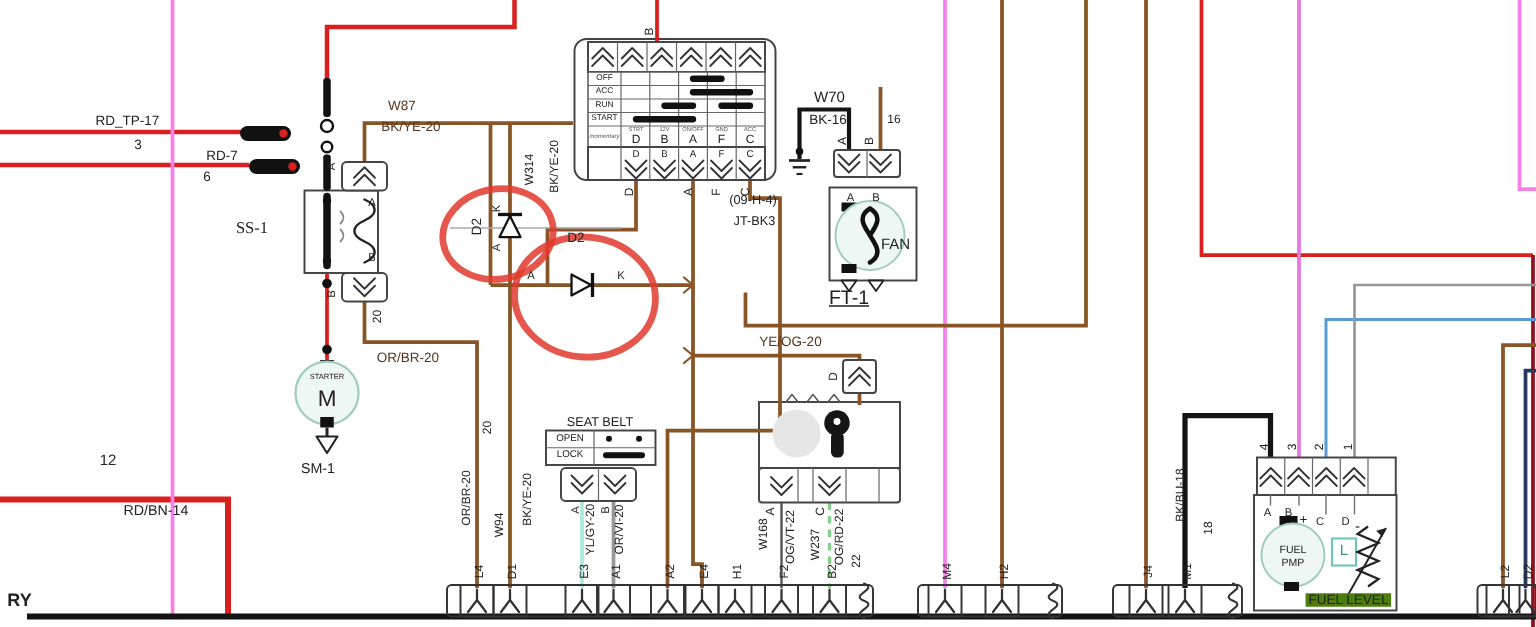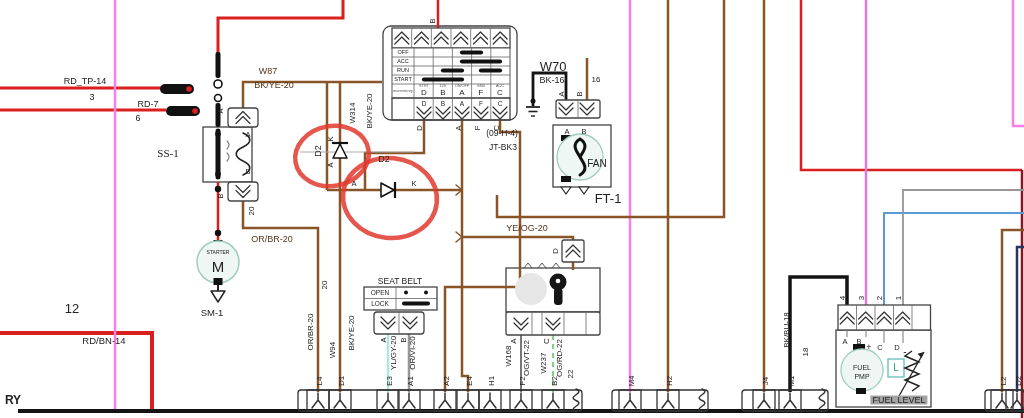--- a/index.html
+++ b/index.html
@@ -1,21 +1,21 @@
 <!DOCTYPE html>
 <html><head>
 <meta charset="utf-8">
 <style>
   html,body{margin:0;padding:0;background:#fff;}
   #stage{position:relative;width:1024px;height:418px;background:#fff;overflow:hidden;
          font-family:"Liberation Sans", sans-serif;}
   .t{position:absolute;transform:translate(-50%,-50%);white-space:nowrap;color:#222;
      line-height:1;user-select:none;}
   .t.rot{transform:translate(-50%,-50%) rotate(-90deg);}
-  .t.bg{background:#a3a3a3;padding:0 2px;text-align:right;}
+  .t.bg{background:#4d7c0f;padding:0 2px;text-align:right;}
   .t.b{font-weight:bold;}
   .t.i{font-style:italic;color:#555;}
   svg{position:absolute;left:0;top:0;}
 </style>
 </head>
 <body>
 
 <div id="stage">
     <svg width="1024" height="418">
       <rect x="383" y="26" width="134" height="94" fill="#fff" stroke="#444" stroke-width="1.3" rx="8"></rect>
@@ -261,31 +261,31 @@
     <span class="t rot" style="left: 470px; top: 381px; font-size: 8px;">E4</span>
     <span class="t rot" style="left: 492px; top: 381px; font-size: 8px;">H1</span>
     <span class="t rot" style="left: 523px; top: 381px; font-size: 8px;">F2</span>
     <span class="t rot" style="left: 555px; top: 381px; font-size: 8px;">B2</span>
     <span class="t rot" style="left: 632px; top: 381px; font-size: 8px;">M4</span>
     <span class="t rot" style="left: 670px; top: 381px; font-size: 8px;">H2</span>
     <span class="t rot" style="left: 766px; top: 381px; font-size: 8px;">J4</span>
     <span class="t rot" style="left: 792px; top: 381px; font-size: 8px;">M1</span>
     <span class="t rot" style="left: 1004px; top: 381px; font-size: 8px;">L2</span>
     <span class="t rot" style="left: 1019px; top: 381px; font-size: 8px;">D2</span>
-    <span class="t" style="left: 85px; top: 81px; font-size: 9px;">RD_TP-14</span>
+    <span class="t" style="left: 85px; top: 81px; font-size: 9px;">RD_TP-17</span>
     <span class="t" style="left: 92px; top: 97px; font-size: 9px;">3</span>
     <span class="t" style="left: 148px; top: 104px; font-size: 9px;">RD-7</span>
     <span class="t" style="left: 138px; top: 118px; font-size: 9px;">6</span>
     <span class="t" style="left: 168px; top: 153px; font-size: 11px; font-family: Liberation Serif, serif;">SS-1</span>
     <span class="t" style="left: 268px; top: 71px; font-size: 9px; color: rgb(85, 53, 28);">W87</span>
     <span class="t" style="left: 274px; top: 85px; font-size: 9px; color: rgb(85, 53, 28);">BK/YE-20</span>
     <span class="t" style="left: 218px; top: 252px; font-size: 5px;">STARTER</span>
     <span class="t" style="left: 218px; top: 266px; font-size: 15px;">M</span>
     <span class="t" style="left: 212px; top: 313px; font-size: 9.5px;">SM-1</span>
-    <span class="t" style="left: 72px; top: 308px; font-size: 13px;">12</span>
+    <span class="t" style="left: 72px; top: 308px; font-size: 10px;">12</span>
     <span class="t" style="left: 104px; top: 341px; font-size: 9.5px;">RD/BN-14</span>
     <span class="t b" style="left: 13px; top: 400px; font-size: 12px;">RY</span>
     <span class="t" style="left: 272px; top: 239px; font-size: 9px; color: rgb(85, 53, 28);">OR/BR-20</span>
     <span class="t rot" style="left: 252px; top: 211px; font-size: 8px;">20</span>
     <span class="t rot" style="left: 325px; top: 285px; font-size: 8px;">20</span>
     <span class="t rot" style="left: 311px; top: 332px; font-size: 8px;">OR/BR-20</span>
     <span class="t rot" style="left: 333px; top: 350px; font-size: 8px;">W94</span>
     <span class="t rot" style="left: 352px; top: 333px; font-size: 8px;">BK/YE-20</span>
     <span class="t rot" style="left: 353px; top: 113px; font-size: 8px;">W314</span>
     <span class="t rot" style="left: 370px; top: 111px; font-size: 8px;">BK/YE-20</span>
@@ -294,27 +294,27 @@
     <span class="t rot" style="left: 331px; top: 165px; font-size: 7.5px;">A</span>
     <span class="t" style="left: 384px; top: 159px; font-size: 9px;">D2</span>
     <span class="t" style="left: 354px; top: 184px; font-size: 7.5px;">A</span>
     <span class="t" style="left: 414px; top: 184px; font-size: 7.5px;">K</span>
     <span class="t rot" style="left: 433px; top: 21px; font-size: 8px;">B</span>
     <span class="t rot" style="left: 420px; top: 128px; font-size: 8px;">D</span>
     <span class="t rot" style="left: 459px; top: 128px; font-size: 8px;">A</span>
     <span class="t rot" style="left: 478px; top: 128px; font-size: 8px;">F</span>
     <span class="t rot" style="left: 497px; top: 128px; font-size: 8px;">C</span>
     <span class="t" style="left: 527px; top: 228px; font-size: 9px; color: rgb(85, 53, 28);">YE/OG-20</span>
-    <span class="t" style="left: 553px; top: 66px; font-size: 13px;">W70</span>
+    <span class="t" style="left: 553px; top: 66px; font-size: 10px;">W70</span>
     <span class="t" style="left: 552px; top: 80px; font-size: 9px;">BK-16</span>
     <span class="t" style="left: 596px; top: 80px; font-size: 8px;">16</span>
     <span class="t" style="left: 502px; top: 133px; font-size: 8.5px;">(09-H-4)</span>
     <span class="t" style="left: 503px; top: 147px; font-size: 8.5px;">JT-BK3</span>
     <span class="t" style="left: 597px; top: 164px; font-size: 10px;">FAN</span>
-    <span class="t" style="left: 608px; top: 198px; font-size: 13px;">FT-1</span>
+    <span class="t" style="left: 566px; top: 198px; font-size: 13px; text-decoration: underline;">FT-1</span>
     <span class="t rot" style="left: 562px; top: 94px; font-size: 8px;">A</span>
     <span class="t rot" style="left: 580px; top: 94px; font-size: 8px;">B</span>
     <span class="t" style="left: 567px; top: 132px; font-size: 7.5px;">A</span>
     <span class="t" style="left: 584px; top: 132px; font-size: 7.5px;">B</span>
     <span class="t rot" style="left: 556px; top: 251px; font-size: 8px;">D</span>
     <span class="t rot" style="left: 514px; top: 341px; font-size: 8px;">A</span>
     <span class="t rot" style="left: 547px; top: 341px; font-size: 8px;">C</span>
     <span class="t rot" style="left: 509px; top: 356px; font-size: 8px;">W168</span>
     <span class="t rot" style="left: 527px; top: 358px; font-size: 8px;">OG/VT-22</span>
     <span class="t rot" style="left: 544px; top: 363px; font-size: 8px;">W237</span>

